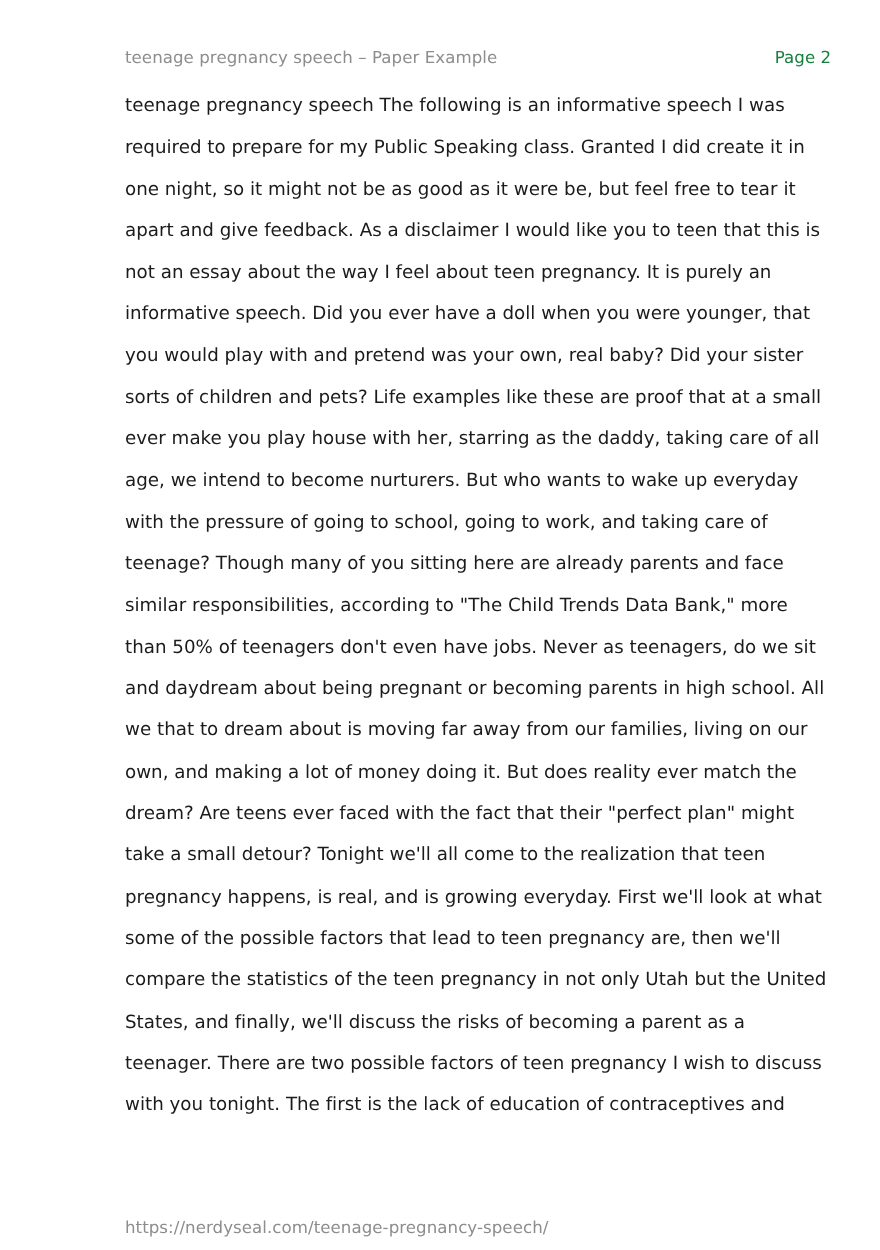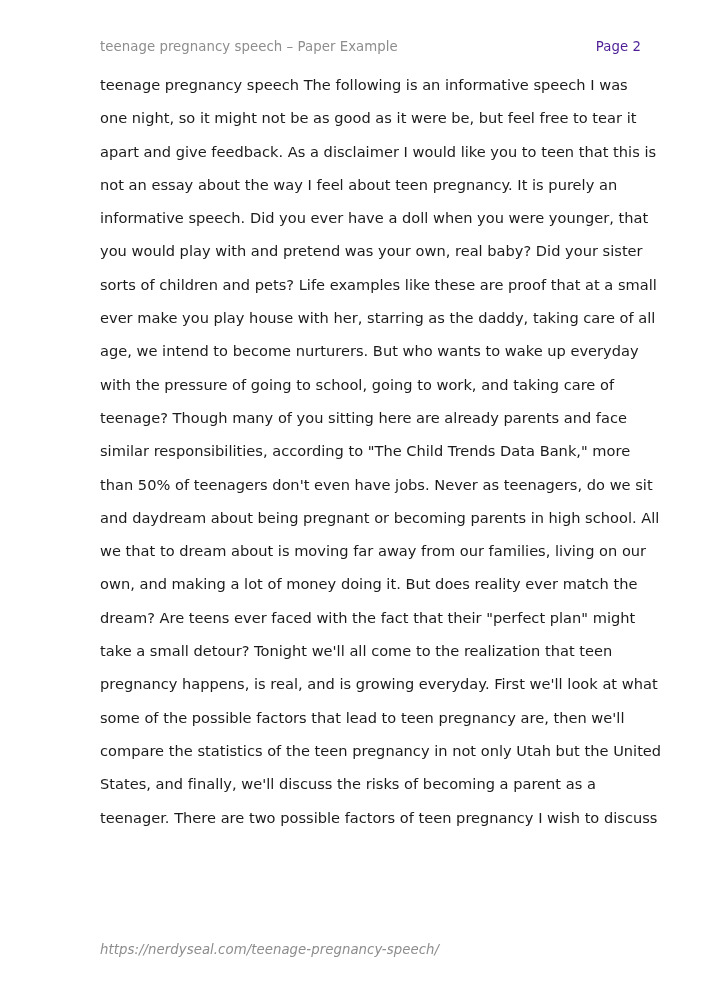--- a/index.html
+++ b/index.html
@@ -23,36 +23,36 @@
     background: #ffffff;
     border-radius: 6px;
     box-sizing: border-box;
     overflow: hidden;
   }
 
   
   .page-header {
     position: absolute;
     left: 100px;
-    right: 63px;
+    right: 39px;
     top: 39px;
     height: 22px;
     display: flex;
     align-items: baseline;
     justify-content: space-between;
     white-space: nowrap;
   }
   .header-title {
     font-size: 13.3px;
     color: #8d8d8d;
     letter-spacing: 0.05px;
   }
   .header-pagenum {
     font-size: 13.3px;
-    color: #4c1d95;
+    color: #15803d;
     letter-spacing: 0.05px;
   }
 
   
   .page-body {
     position: absolute;
     left: 100px;
     top: 68px;
     width: 553px;
   }
@@ -61,23 +61,22 @@
     line-height: 33.3px;
     color: #1b1b1b;
     white-space: pre;
     letter-spacing: 0.01px;
   }
 
   
   .page-footer {
     position: absolute;
     left: 100px;
-    top: 939px;
+    top: 971px;
     height: 20px;
-    font-style: italic;
   }
   .footer-url {
     font-size: 13.3px;
     color: #8d8d8d;
     text-decoration: none;
     letter-spacing: 0.05px;
     white-space: nowrap;
   }
 </style>
 </head>
@@ -85,20 +84,21 @@
 
 <div class="page-card">
 
   <div class="page-header">
     <span class="header-title">teenage pregnancy speech – Paper Example</span>
     <span class="header-pagenum">Page 2</span>
   </div>
 
   <div class="page-body">
       <div class="body-line">teenage pregnancy speech The following is an informative speech I was</div>
+      <div class="body-line">required to prepare for my Public Speaking class. Granted I did create it in</div>
       <div class="body-line">one night, so it might not be as good as it were be, but feel free to tear it</div>
       <div class="body-line">apart and give feedback. As a disclaimer I would like you to teen that this is</div>
       <div class="body-line">not an essay about the way I feel about teen pregnancy. It is purely an</div>
       <div class="body-line">informative speech. Did you ever have a doll when you were younger, that</div>
       <div class="body-line">you would play with and pretend was your own, real baby? Did your sister</div>
       <div class="body-line">sorts of children and pets? Life examples like these are proof that at a small</div>
       <div class="body-line">ever make you play house with her, starring as the daddy, taking care of all</div>
       <div class="body-line">age, we intend to become nurturers. But who wants to wake up everyday</div>
       <div class="body-line">with the pressure of going to school, going to work, and taking care of</div>
       <div class="body-line">teenage? Though many of you sitting here are already parents and face</div>
@@ -107,19 +107,20 @@
       <div class="body-line">and daydream about being pregnant or becoming parents in high school. All</div>
       <div class="body-line">we that to dream about is moving far away from our families, living on our</div>
       <div class="body-line">own, and making a lot of money doing it. But does reality ever match the</div>
       <div class="body-line">dream? Are teens ever faced with the fact that their "perfect plan" might</div>
       <div class="body-line">take a small detour? Tonight we'll all come to the realization that teen</div>
       <div class="body-line">pregnancy happens, is real, and is growing everyday. First we'll look at what</div>
       <div class="body-line">some of the possible factors that lead to teen pregnancy are, then we'll</div>
       <div class="body-line">compare the statistics of the teen pregnancy in not only Utah but the United</div>
       <div class="body-line">States, and finally, we'll discuss the risks of becoming a parent as a</div>
       <div class="body-line">teenager. There are two possible factors of teen pregnancy I wish to discuss</div>
+      <div class="body-line">with you tonight. The first is the lack of education of contraceptives and</div>
     </div>
 
   <div class="page-footer">
     <a class="footer-url" href="#">https://nerdyseal.com/teenage-pregnancy-speech/</a>
   </div>
 
 </div>
 
 </body></html>

